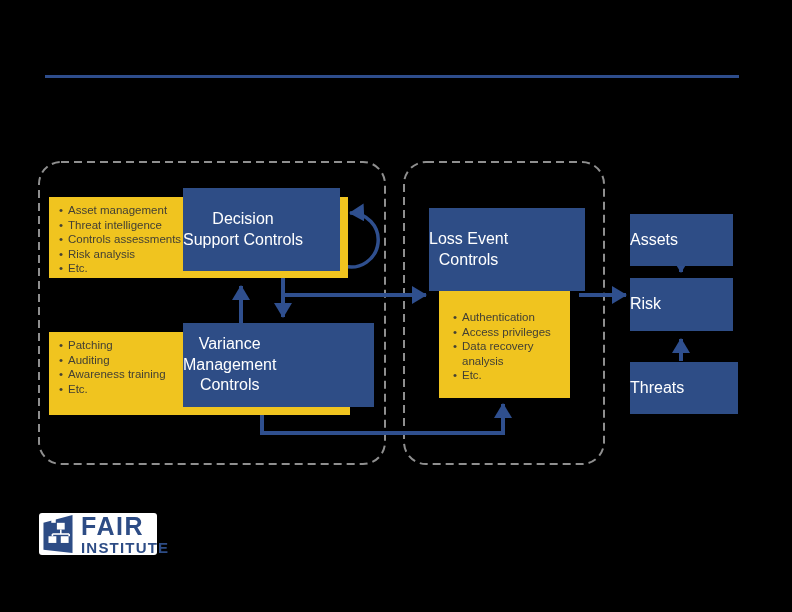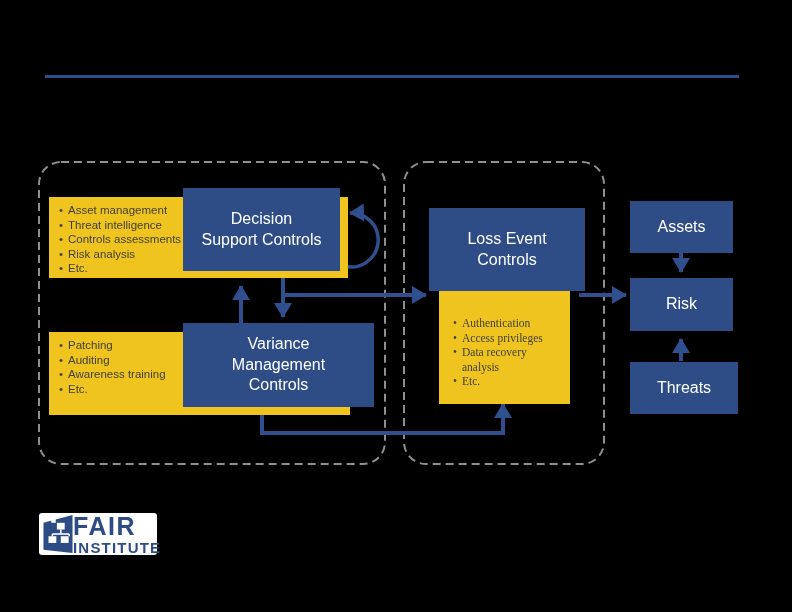--- a/index.html
+++ b/index.html
@@ -29,36 +29,36 @@
     background:var(--title-underline);}
   
   .connector-layer{position:absolute;left:0;top:0;z-index:1;}
   .dashed-outline{fill:none;stroke:var(--dashed-outline);stroke-width:2;stroke-dasharray:8 5;}
   .conn{fill:none;stroke:var(--arrow-blue);stroke-width:4;marker-end:url(#ah);}
   .conn.loop{stroke-width:3.5;}
   .ah-head{fill:var(--arrow-blue);}
   
   .panel{position:absolute;z-index:2;box-sizing:border-box;}
   .yellow{background:var(--yellow-panel);}
-  .navy{background:var(--navy-box);display:flex;align-items:center;justify-content:center;}
+  .navy{background:var(--navy-box);display:flex;align-items:center;justify-content:flex-start;}
   .box-label{color:var(--box-text);font-size:16px;line-height:1.3;text-align:center;
     white-space:pre-line;}
   .bullets{list-style:none;margin:0;padding:0;color:var(--panel-text);font-size:11.5px;
     line-height:14.6px;}
   .bullets li{position:relative;padding-left:11px;}
   .bullets li::before{content:"•";position:absolute;left:2px;}
   .examples-top{padding:6px 4px 0 8px;}
   .examples-mid{padding:102px 4px 0 12px;}
   
   .chain{font-size:16px;}
   
   .logo{position:absolute;left:39px;top:513px;width:118px;height:42px;z-index:2;
     background:var(--logo-bg);border-radius:3px;display:flex;align-items:center;}
   .logo-icon{margin-left:4px;flex:0 0 auto;}
-  .logo-text{margin-left:0;line-height:1;}
+  .logo-text{margin-left:8px;line-height:1;}
   .logo-fair{color:var(--logo-blue);font-weight:bold;font-size:25px;letter-spacing:1.5px;}
   .logo-institute{color:var(--logo-blue);font-weight:bold;font-size:15px;letter-spacing:1.2px;margin-top:1px;}
 </style>
 </head>
 <body>
 
 <div class="canvas">
 
   <div class="title-underline"></div>
 
@@ -104,34 +104,34 @@
       <li>Awareness training</li>
       <li>Etc.</li>
     </ul>
   </div>
   <div class="panel navy" style="left:183px;top:323px;width:191px;height:84px;">
     <div class="box-label">Variance
 Management
 Controls</div>
   </div>
 
-  <div class="panel yellow examples-mid" style="left:439px;top:214px;width:131px;height:190px;font-family:Liberation Serif, serif;">
+  <div class="panel yellow examples-mid" style="left:439px;top:208px;width:131px;height:190px;">
     <ul class="bullets">
       <li>Authentication</li>
       <li>Access privileges</li>
       <li>Data recovery analysis</li>
       <li>Etc.</li>
     </ul>
   </div>
   <div class="panel navy" style="left:429px;top:208px;width:156px;height:83px;">
     <div class="box-label">Loss Event
 Controls</div>
   </div>
 
-  <div class="panel navy chain" style="left:630px;top:201px;width:103px;height:52px;">
+  <div class="panel navy chain" style="left:630px;top:214px;width:103px;height:52px;">
     <div class="box-label">Assets</div>
   </div>
   <div class="panel navy chain" style="left:630px;top:278px;width:103px;height:53px;">
     <div class="box-label">Risk</div>
   </div>
   <div class="panel navy chain" style="left:630px;top:362px;width:108px;height:52px;">
     <div class="box-label">Threats</div>
   </div>
 
   <div class="logo">

